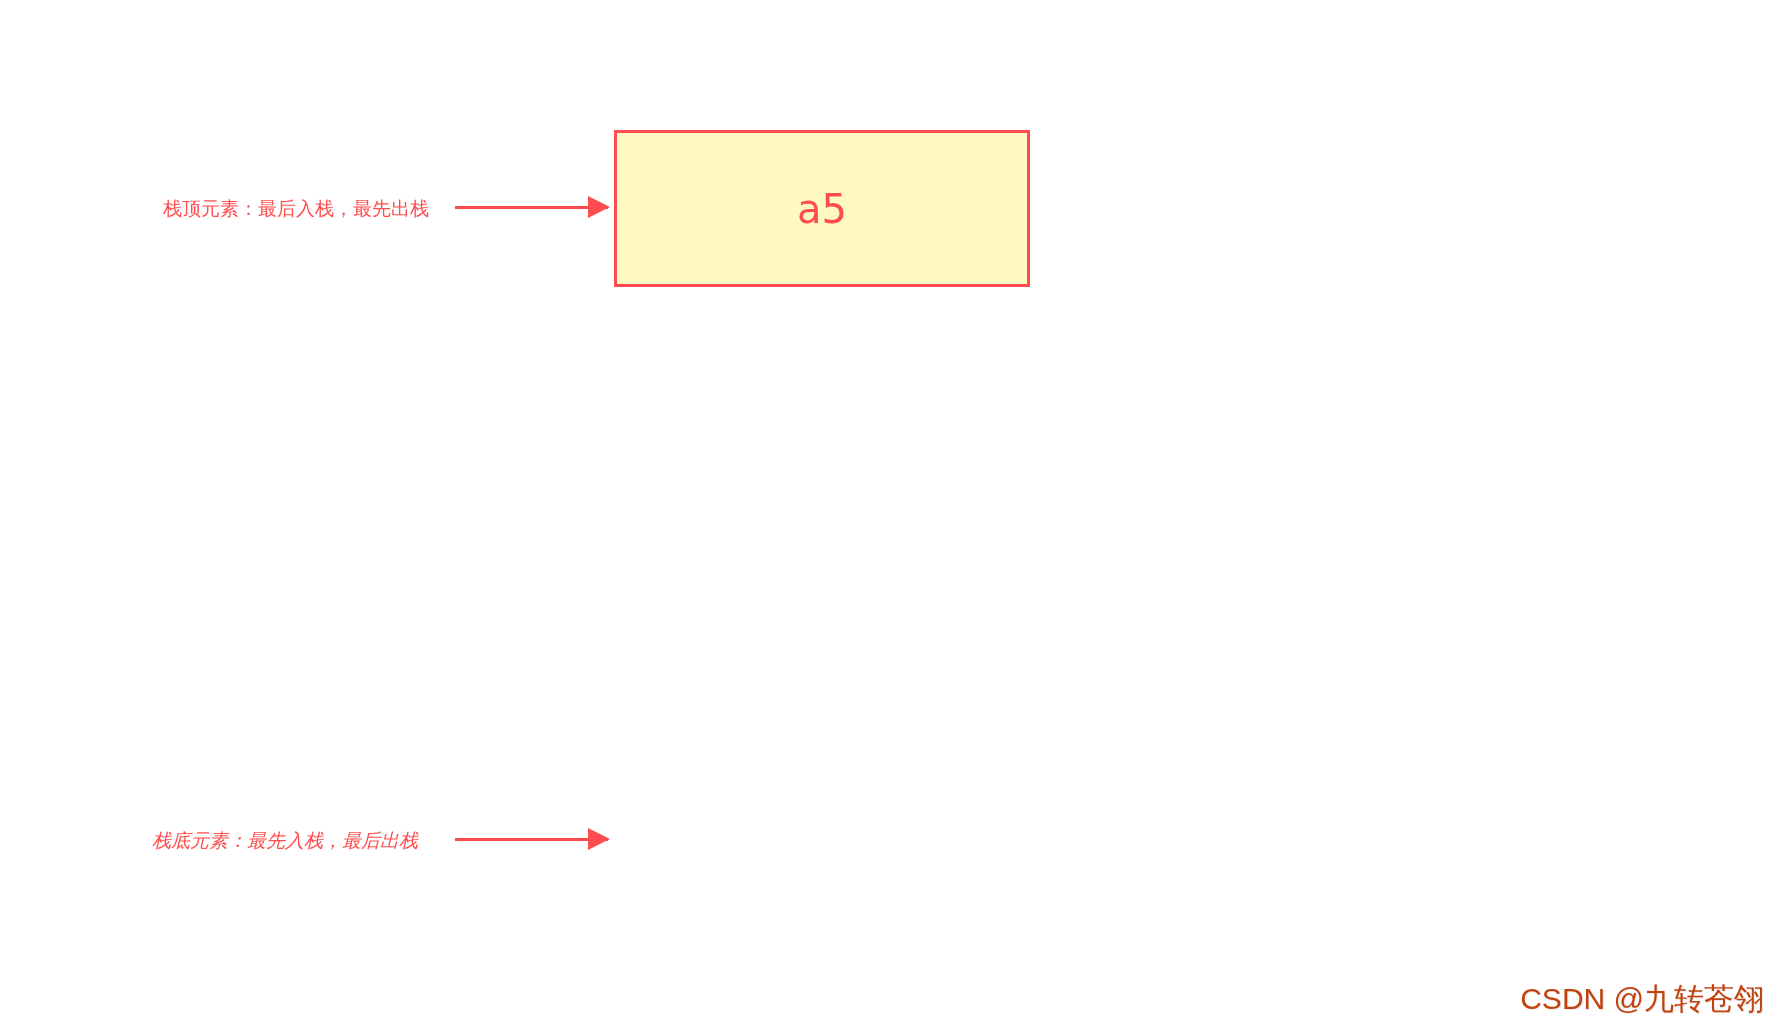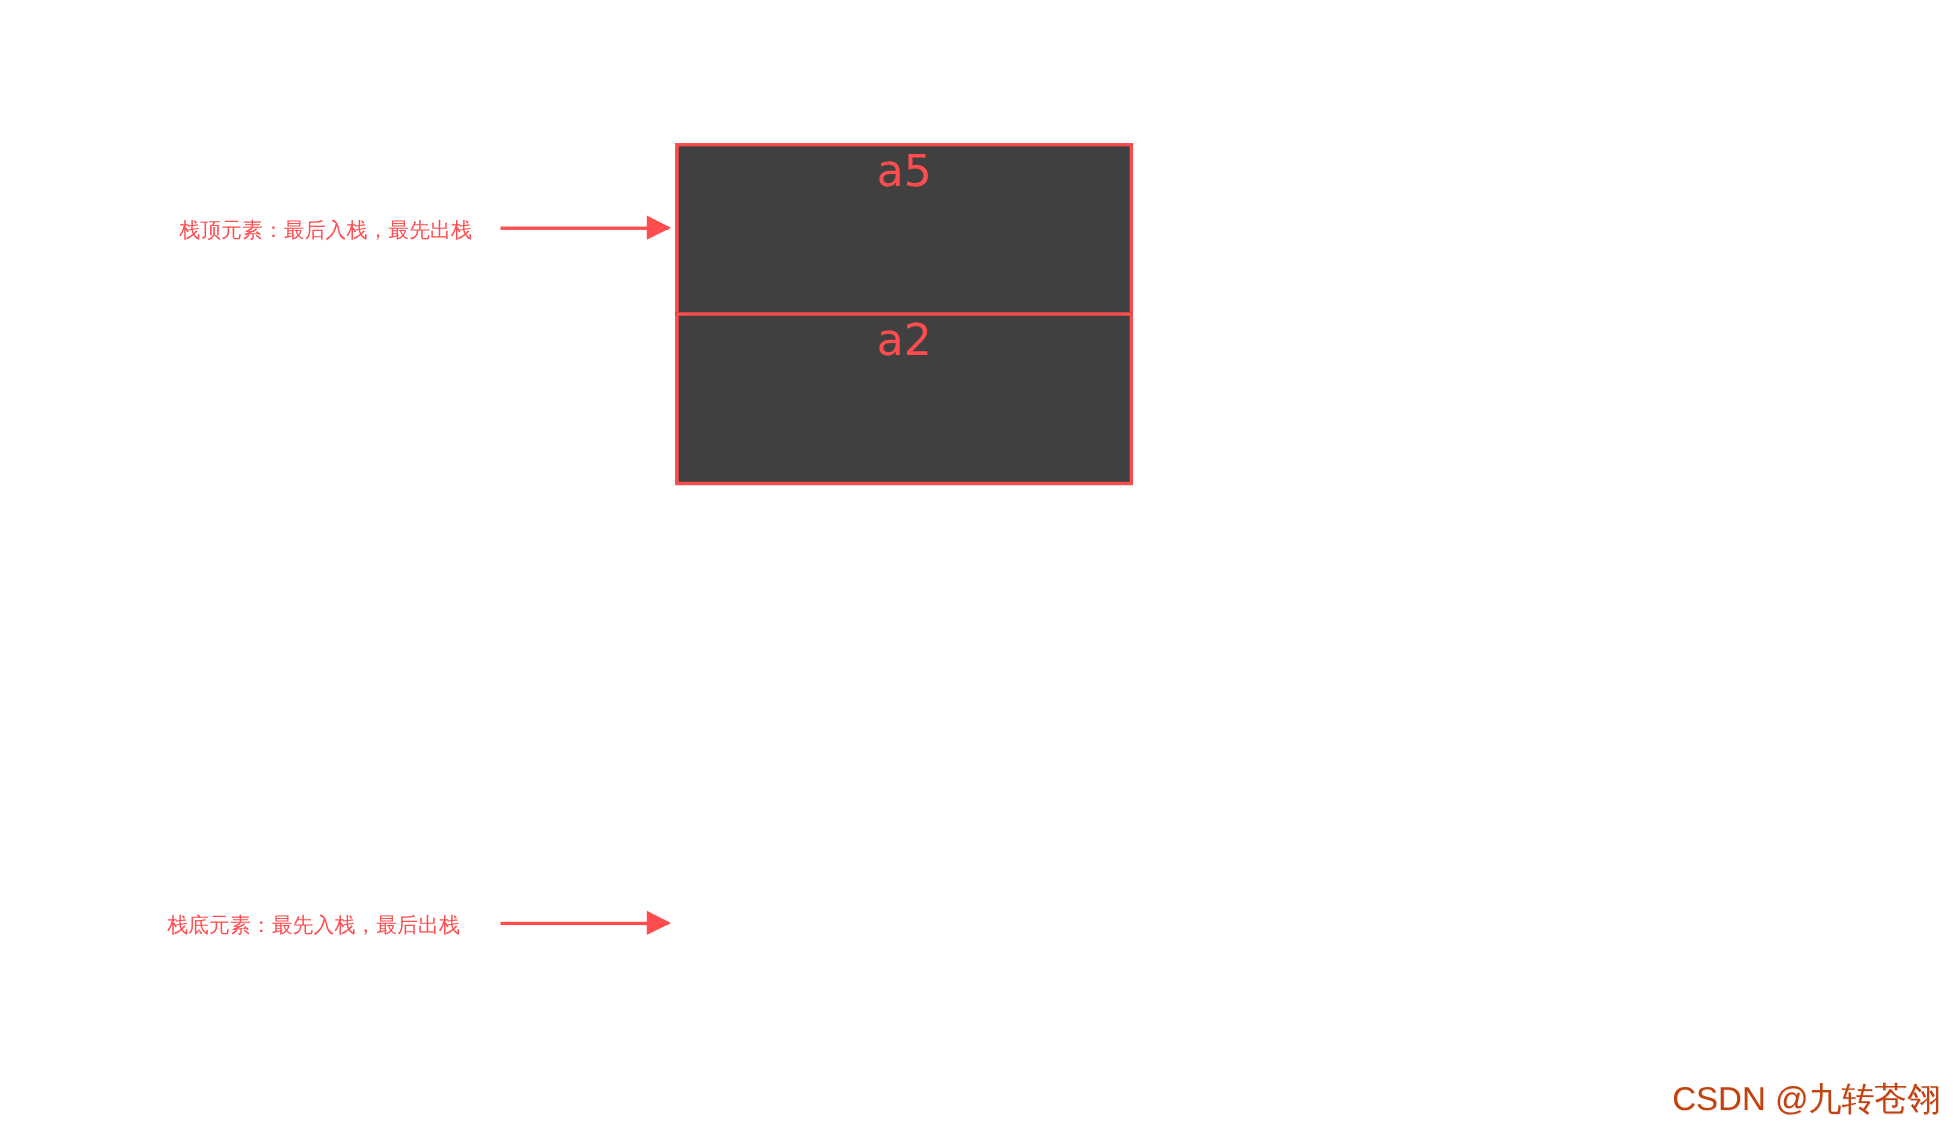--- a/index.html
+++ b/index.html
@@ -1,36 +1,33 @@
 <!DOCTYPE html>
 <html><head>
 <meta charset="utf-8">
 <style>
   html, body { margin:0; padding:0; background:#ffffff; }
   body { width:1778px; height:1030px; position:relative; overflow:hidden; font-family:"DejaVu Sans", sans-serif; }
   .stack { position:absolute; left:614px; top:130px; width:416px; }
-  .cell { position:relative; box-sizing:border-box; width:416px; height:157px; border:3px solid #ff4d4f; margin-top:-3px; display:flex; justify-content:center; background:#404040; }
+  .cell { position:relative; box-sizing:border-box; width:416px; height:157px; border:3px solid #ff4d4f; margin-top:-3px; display:flex; align-items:center; justify-content:center; background:#fef9c3; }
   .cell:first-child { margin-top:0; }
   .cell span { color:#ff4d4f; font-size:40px; font-family:"DejaVu Sans", sans-serif; }
   .label { position:absolute; color:#ff4d4f; font-size:19px; white-space:nowrap; font-family:"DejaVu Sans", sans-serif; }
   .arrow { position:absolute; height:3px; background:#ff4d4f; }
   .arrow::after { content:""; position:absolute; right:-2px; top:-10px; width:0; height:0; border-top:11px solid transparent; border-bottom:11px solid transparent; border-left:22px solid #ff4d4f; }
   .watermark { position:absolute; right:14px; bottom:10px; color:#c2410c; font-size:30px; font-family:"Liberation Sans", sans-serif; text-shadow:1px 1px 1px #e8e8e8; }
 </style>
 </head>
 <body>
 
 <div class="stack">
   <div class="cell">
       <span>a5</span>
     </div>
-  <div class="cell">
-      <span>a2</span>
-    </div>
 </div>
 
 <div class="label" style="left:163px; top:196px;text-align:center;">栈顶元素：最后入栈，最先出栈</div>
 <div class="arrow" style="left:455px; top:206px; width:153px;"></div>
 
-<div class="label" style="left:152px; top:828px;">栈底元素：最先入栈，最后出栈</div>
+<div class="label" style="left:152px; top:828px;font-style:italic;">栈底元素：最先入栈，最后出栈</div>
 <div class="arrow" style="left:455px; top:838px; width:153px;"></div>
 
 <div class="watermark">CSDN @九转苍翎</div>
 
 </body></html>

